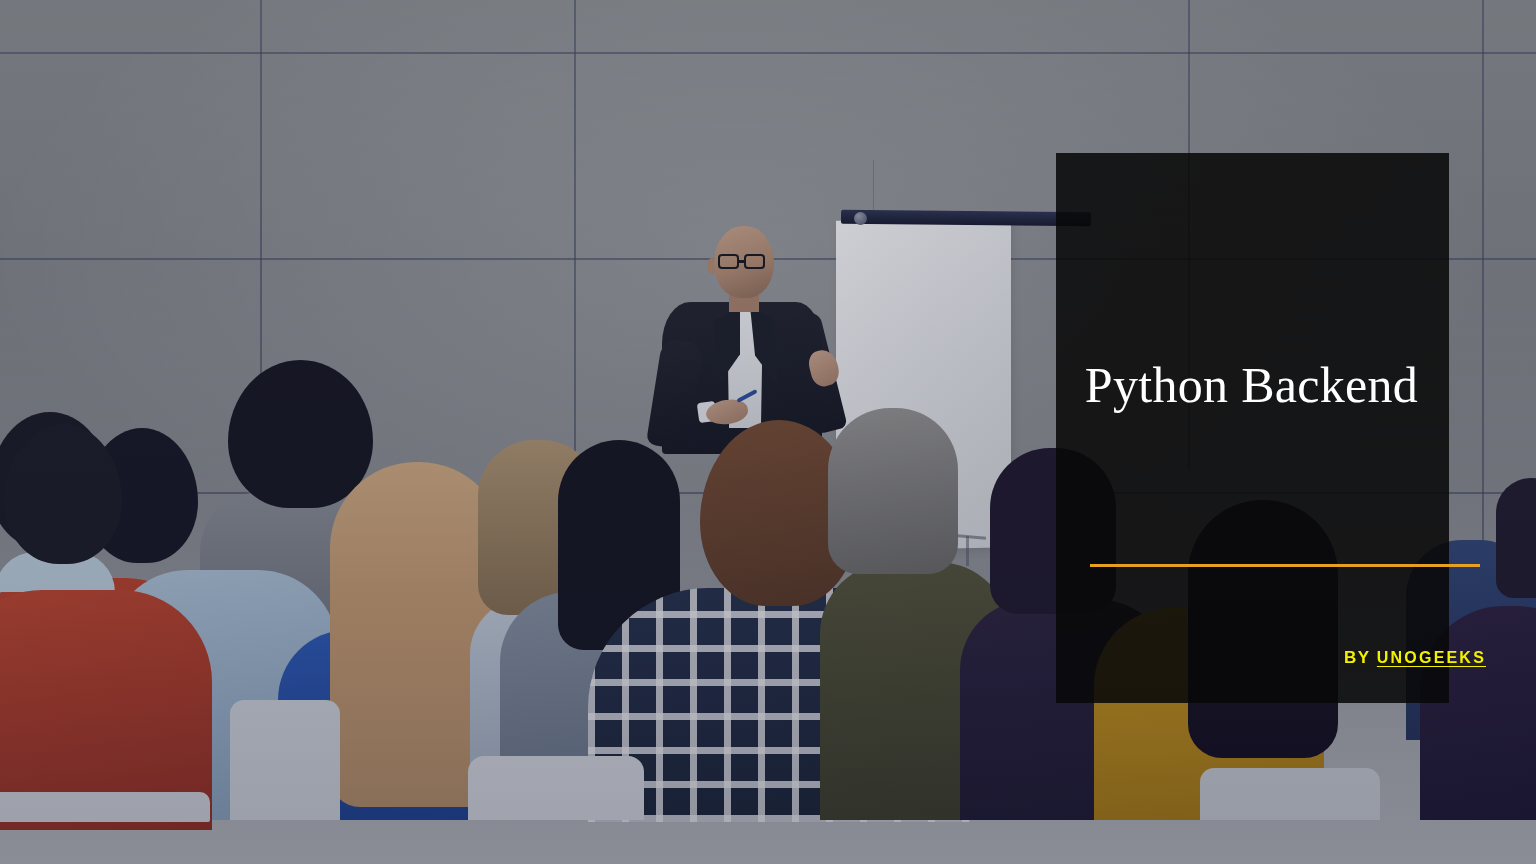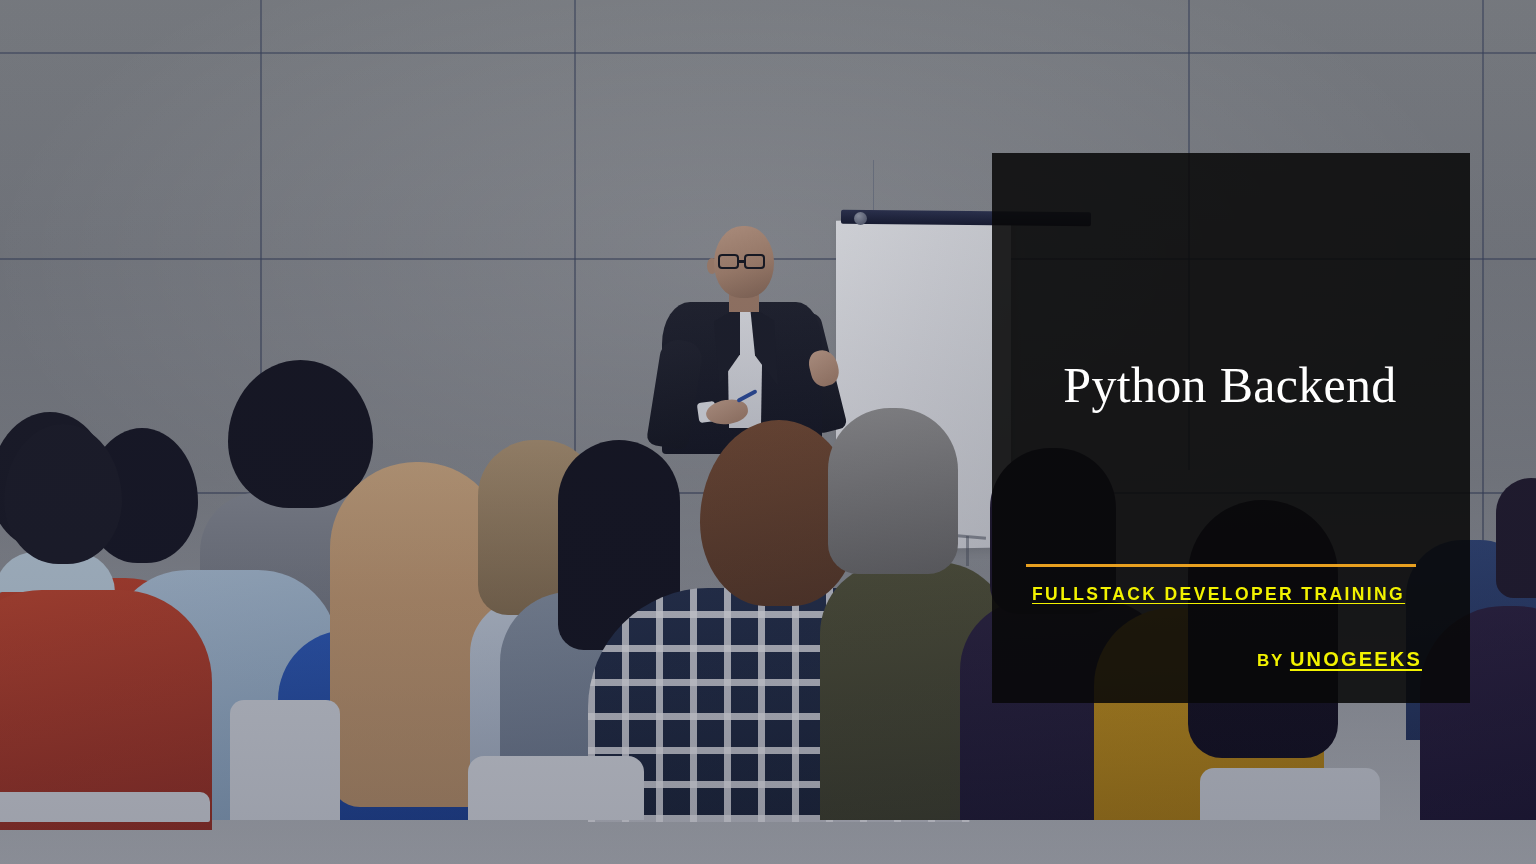--- a/index.html
+++ b/index.html
@@ -181,22 +181,22 @@
   
   .photo-tint {
     position: absolute; inset: 0;
     background: linear-gradient(180deg, rgba(25,30,58,0.10) 0%, rgba(22,26,52,0.22) 45%, rgba(18,22,46,0.34) 100%);
     pointer-events: none;
   }
 
   
   .title-panel {
     position: absolute;
-    left: 992px; top: 153px;
-    width: 478px; height: 550px;
+    left: 1056px; top: 153px;
+    width: 393px; height: 550px;
     background: rgba(8,8,8,0.87);
   }
   .title-text {
     position: absolute;
     left: 28px; right: 30px; top: 186px;
     color: #ffffff;
     font-family: "Liberation Serif", "DejaVu Serif", serif;
     font-size: 50px;
     font-weight: 400;
     line-height: 1.86;
@@ -227,21 +227,21 @@
     width: 390px;
     text-align: right;
     color: #f2f200;
     font-size: 17px;
     font-weight: bold;
     letter-spacing: 1.6px;
   }
   .byline .brand {
     text-decoration: underline;
     text-underline-offset: 3px;
-    font-size: 20px;
+    font-size: 16px;
     letter-spacing: 2.2px;
     text-align: right;
   }
 
   
   .footer {
     position: absolute;
     left: 0; bottom: 0;
     width: 100%; height: 54px;
     background: #2c2c2c;
@@ -357,21 +357,20 @@
     <div class="chair" style="left:1200px; top:768px; width:180px; height:52px; background:#d8dce0; border-radius:14px 14px 0 0;"></div>
 
     <div class="photo-tint"></div>
   </div>
 
   <div class="title-panel">
     <div class="title-text">
       <div>Python Backend</div>
     </div>
     <div class="divider"></div>
-    <div class="subtitle">FULLSTACK DEVELOPER TRAINING</div>
     <div class="byline">
       <span>BY</span>
       <span class="brand">UNOGEEKS</span>
     </div>
   </div>
 
 
 </div>
 
 </body></html>

